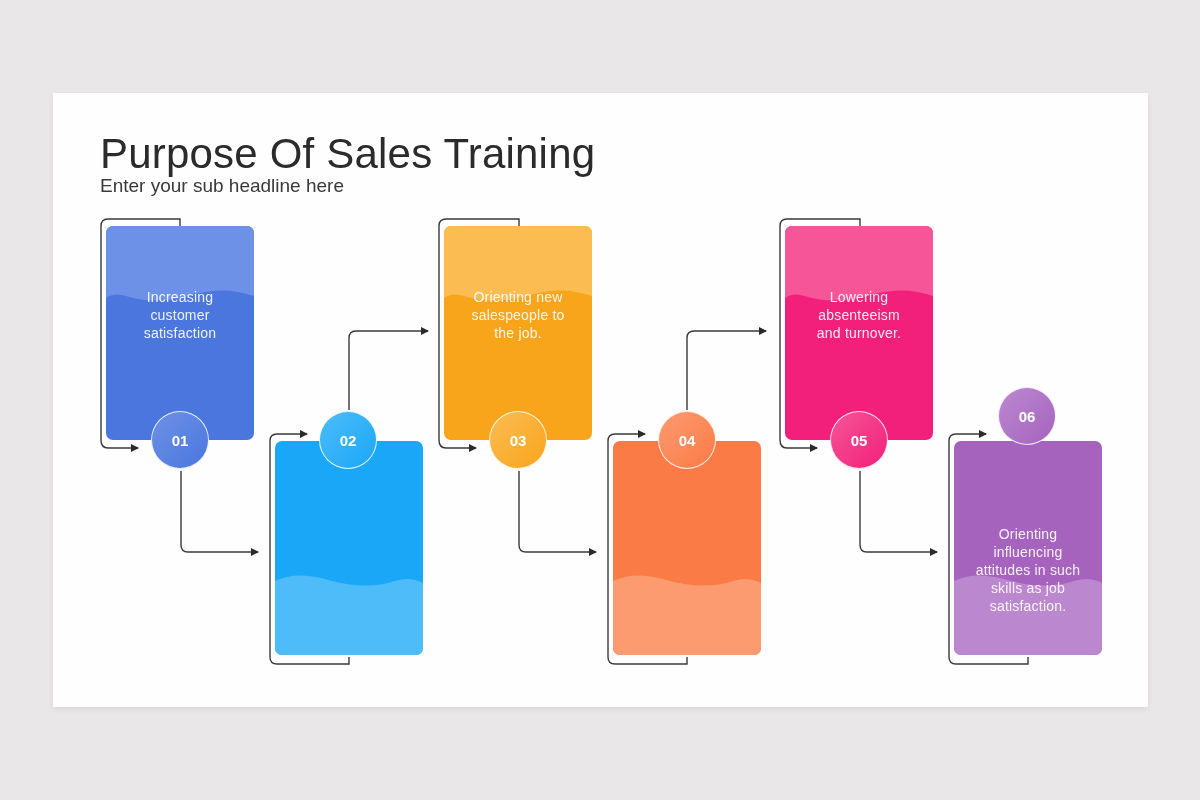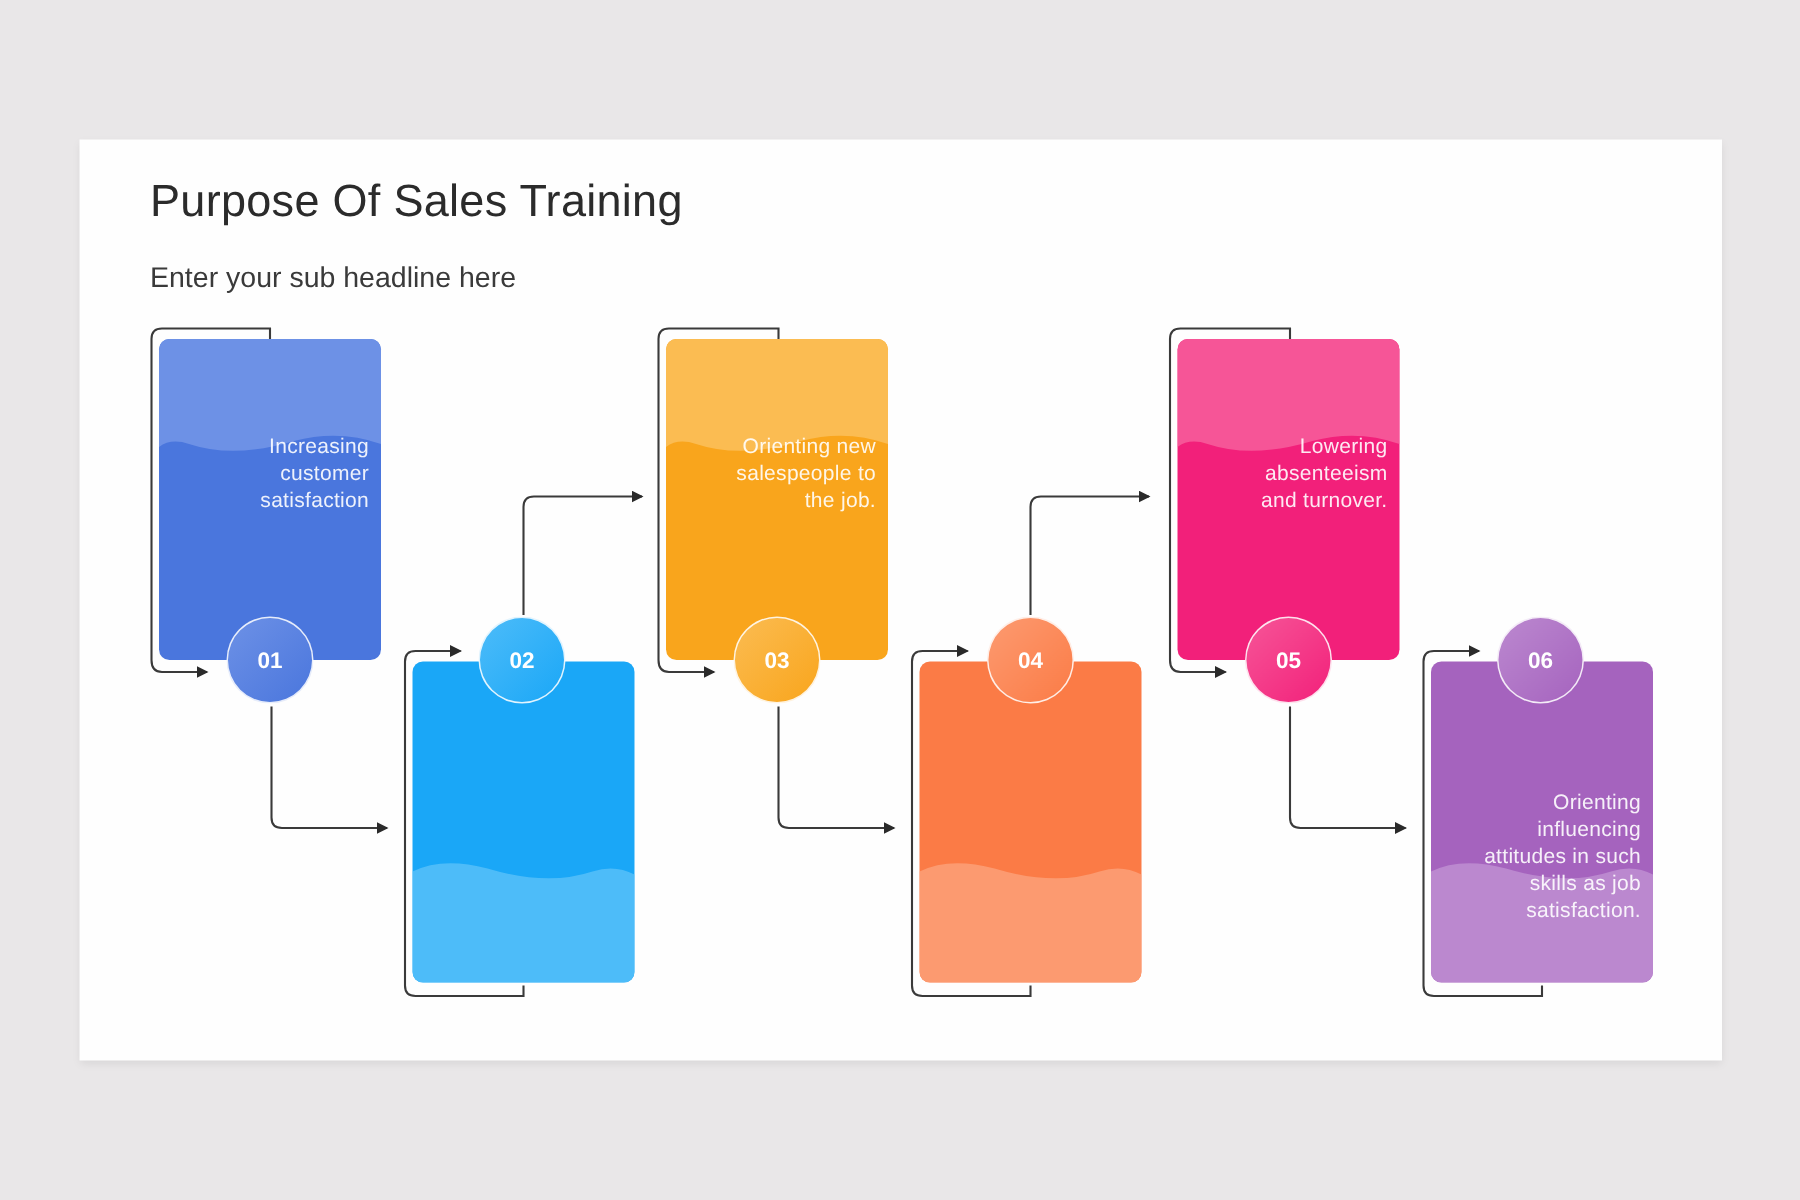--- a/index.html
+++ b/index.html
@@ -12,22 +12,22 @@
     }
     .slide {
       position: absolute;
       left: 53px; top: 93px;
       width: 1095px; height: 614px;
       background: #fefefe;
       box-shadow: 0 2px 6px rgba(0,0,0,0.08);
     }
     .title {
       position: absolute;
-      left: 100px; top: 118px;
-      font-size: 30px;
+      left: 100px; top: 130px;
+      font-size: 42px;
       color: #2b2b2b;
       letter-spacing: 0.2px;
       white-space: nowrap;
       text-align: center;
     }
     .subtitle {
       position: absolute;
       left: 100px; top: 175px;
       font-size: 19px;
       color: #3a3a3a;
@@ -45,21 +45,21 @@
       border-radius: 7px;
       overflow: hidden;
     }
     .card .wave {
       position: absolute; left: 0; top: 0;
       width: 148px; height: 214px;
     }
     .card .text {
       position: absolute;
       left: 8px; right: 8px;
-      text-align: right;
+      text-align: center;
       color: rgba(255,255,255,0.9);
       font-size: 14px;
       line-height: 18px;
       letter-spacing: 0.2px;
     }
     .badge {
       position: absolute;
       width: 58px; height: 58px;
       border-radius: 50%;
       border: 1.5px solid rgba(255,255,255,0.85);
@@ -158,13 +158,13 @@
     <path d="M0,140 Q20,130 50,138 Q90,150 120,140 Q135,135 148,142 L148,214 L0,214 Z" fill="#bb88cf"></path>
   </svg>
   <div class="text" style="top:84px;">
     <div>Orienting</div>
     <div>influencing</div>
     <div>attitudes in such</div>
     <div>skills as job</div>
     <div>satisfaction.</div>
   </div>
 </div>
-<div class="badge" style="left:998px; top:411px; background:linear-gradient(135deg,#bb88cf,#a563be);">06</div>
+<div class="badge" style="left:998px; top:387px; background:linear-gradient(135deg,#bb88cf,#a563be);">06</div>
 
 </body></html>

